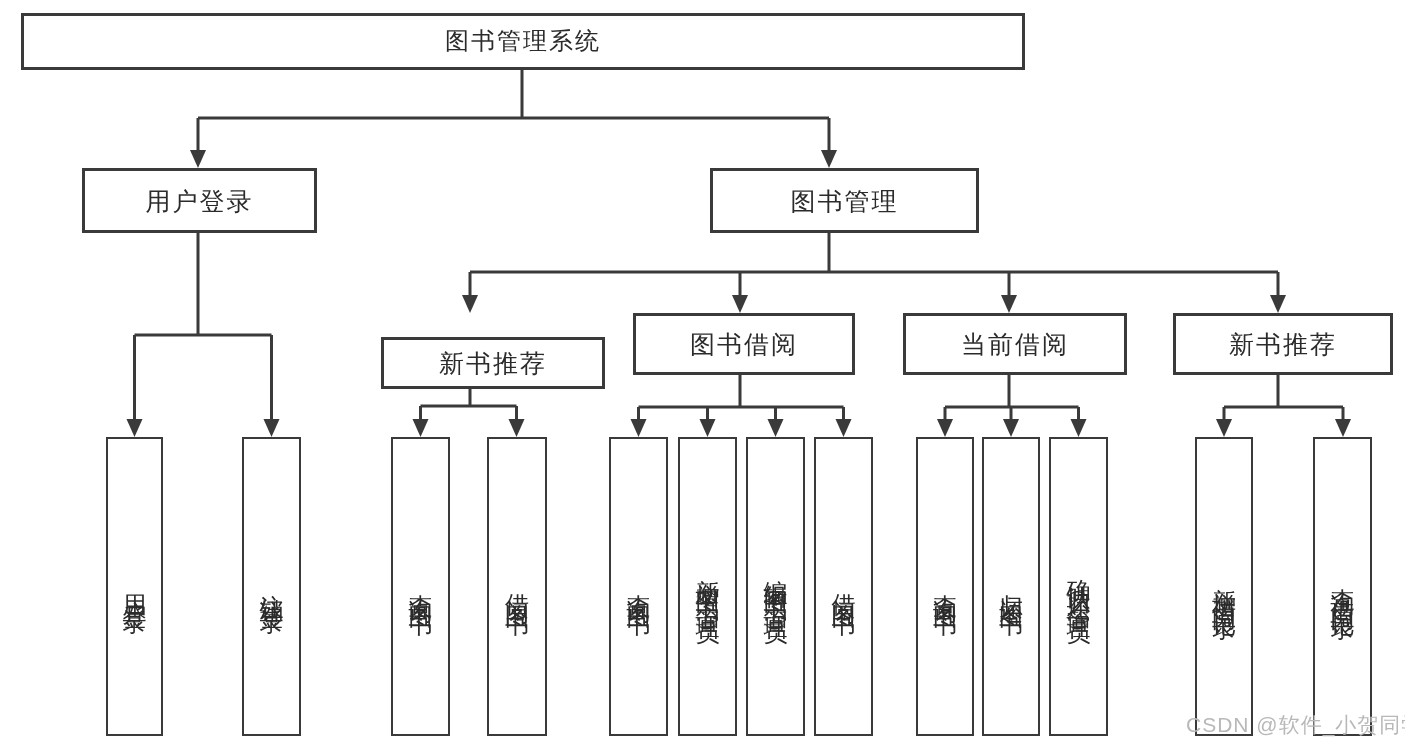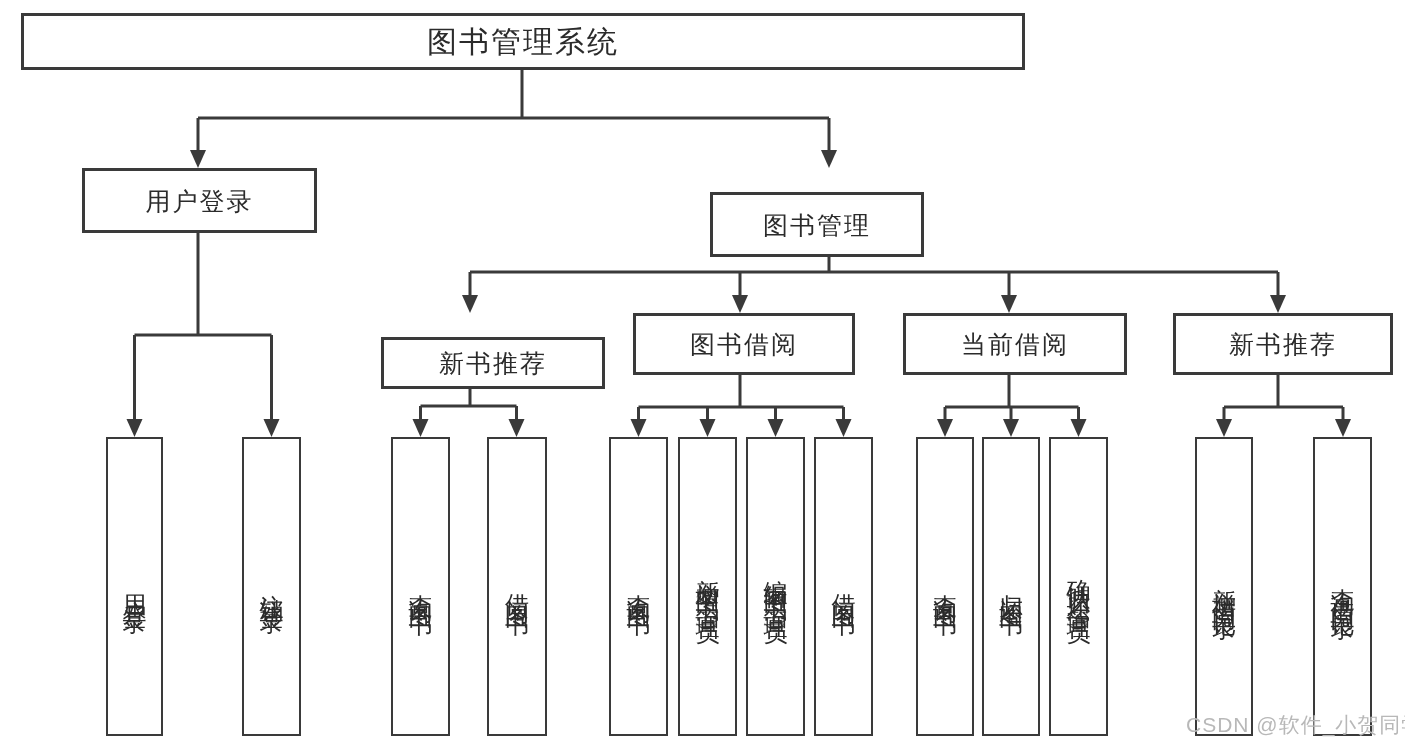--- a/index.html
+++ b/index.html
@@ -24,21 +24,21 @@
     background:#fff;
     display:flex;
     align-items:center;
     justify-content:center;
     color:var(--text);
     font-size:25px;
     letter-spacing:2px;
     text-align:center;
     line-height:1.2;
   }
-  .node.root{font-size:30px;}
+  .node.root{font-size:24px;}
   .node.leaf{border-width:2.5px;}
   .vtext{
     writing-mode:vertical-rl;
     text-orientation:mixed;
     font-size:24px;
     letter-spacing:6px;
     line-height:1;
     color:var(--text);
   }
   .watermark{
@@ -95,21 +95,21 @@
       <polygon points="1003,419 1019,419 1011,437"></polygon>
       <polygon points="1070.5,419 1086.5,419 1078.5,437"></polygon>
       <polygon points="1216,419 1232,419 1224,437"></polygon>
       <polygon points="1335,419 1351,419 1343,437"></polygon>
     </g>
   </svg>
 
   <div class="node root" style="left:21px;top:13px;width:1004px;height:57px;">图书管理系统</div>
 
   <div class="node" style="left:82px;top:168px;width:235px;height:65px;">用户登录</div>
-  <div class="node" style="left:710px;top:168px;width:214px;height:65px;margin-top:24px;">图书管理</div>
+  <div class="node" style="left:710px;top:168px;width:269px;height:65px;">图书管理</div>
 
   <div class="node" style="left:381px;top:313px;width:224px;height:52px;margin-top:24px;">新书推荐</div>
   <div class="node" style="left:903px;top:313px;width:224px;height:62px;">当前借阅</div>
   <div class="node" style="left:633px;top:313px;width:222px;height:62px;">图书借阅</div>
   <div class="node" style="left:1173px;top:313px;width:220px;height:62px;">新书推荐</div>
 
   <div class="node leaf" style="left:106px;top:437px;width:57px;height:299px;">
     <span class="vtext">用户登录</span>
   </div>
   <div class="node leaf" style="left:242px;top:437px;width:59px;height:299px;">

